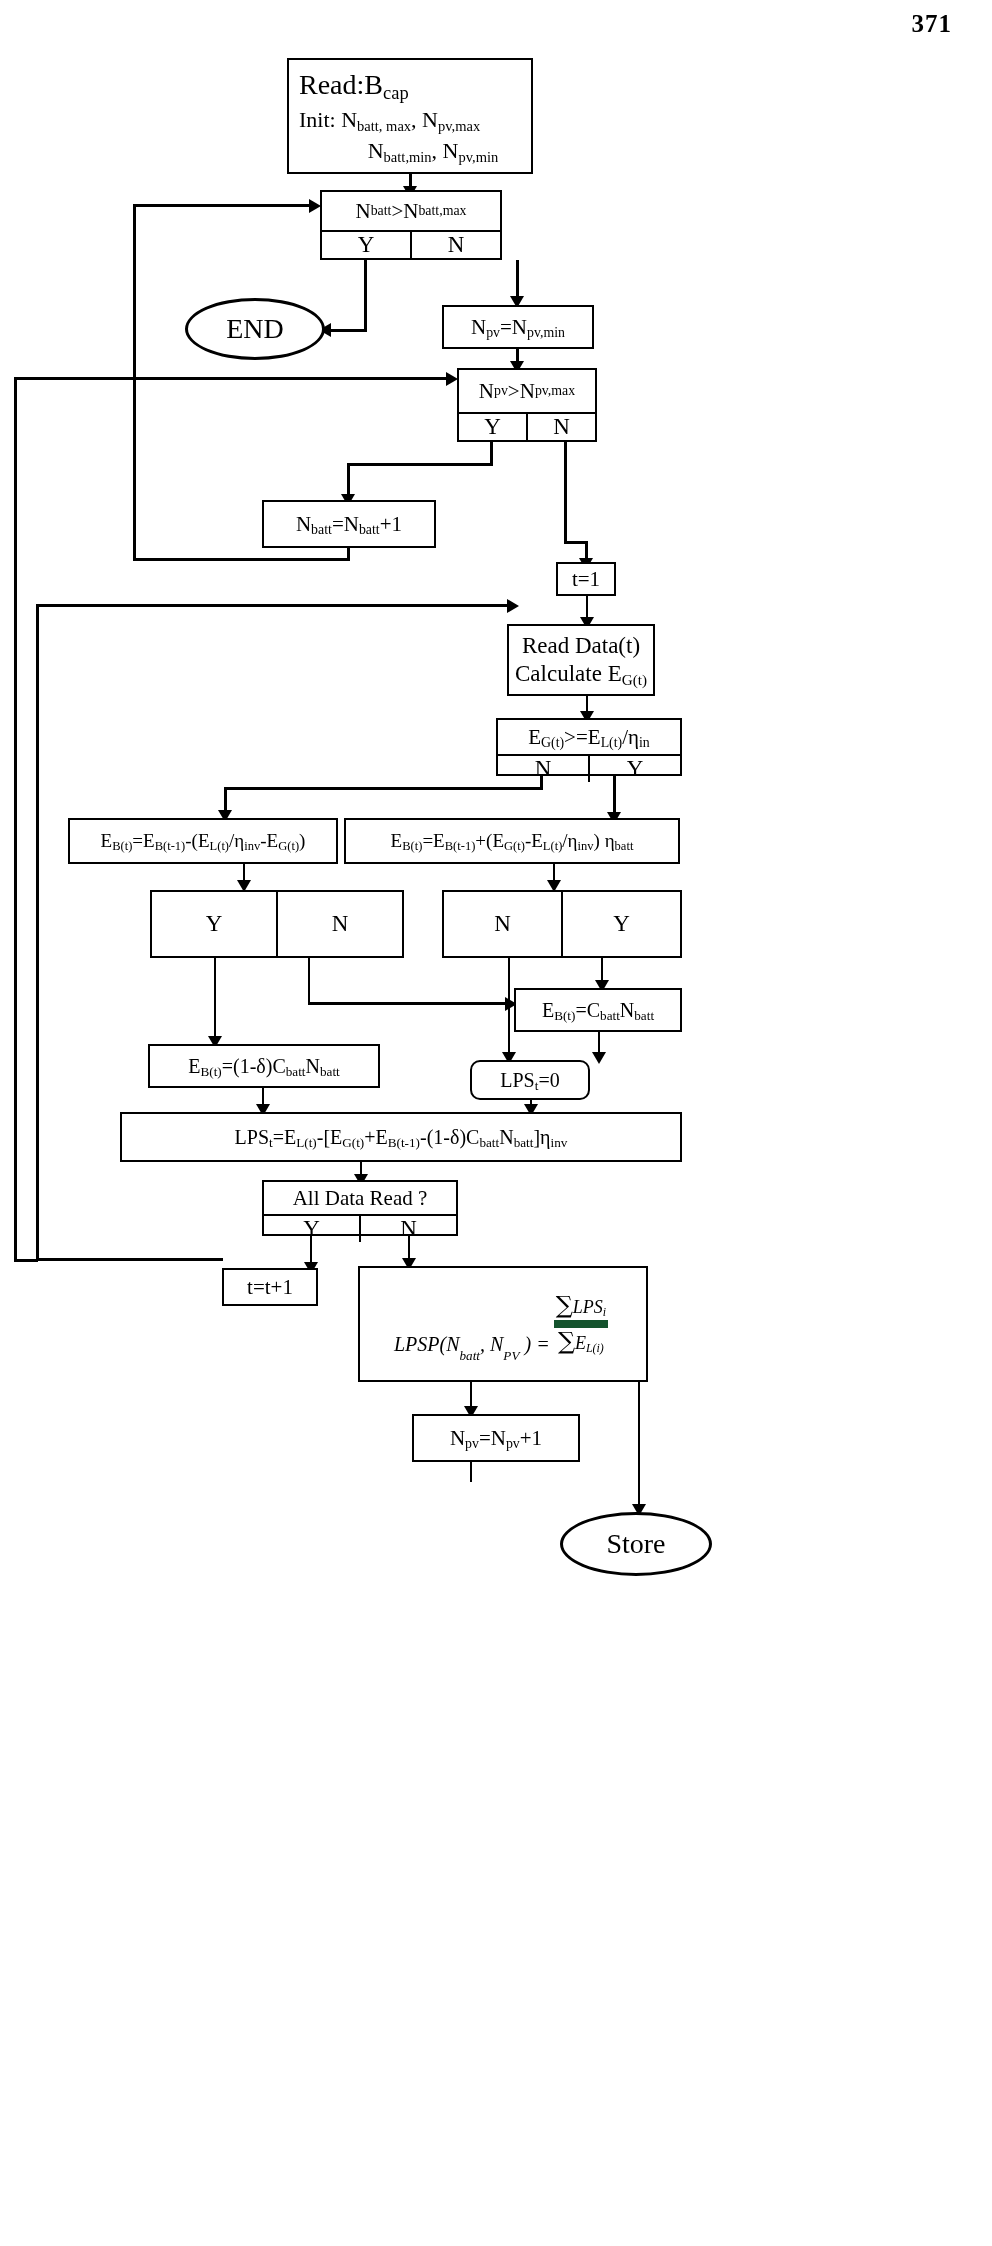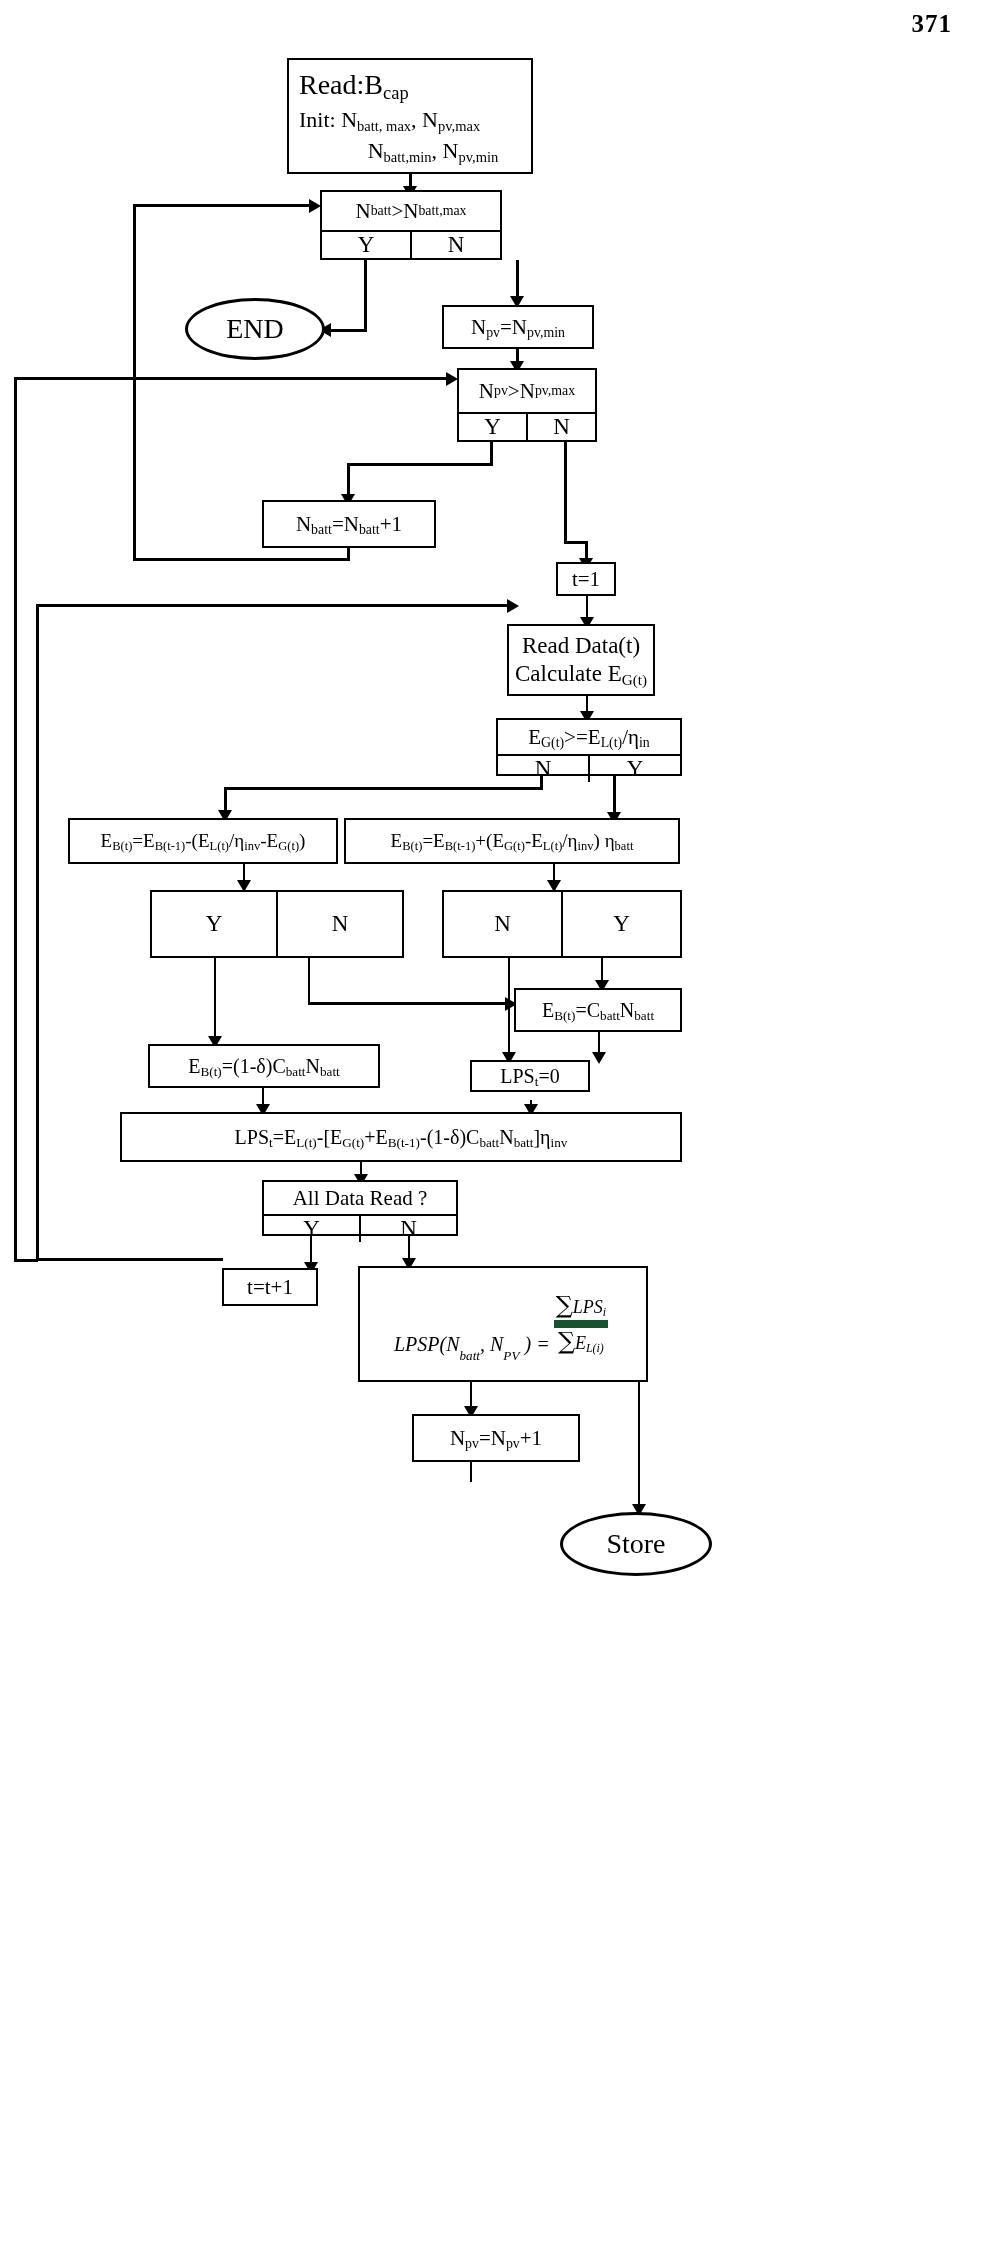--- a/index.html
+++ b/index.html
@@ -240,21 +240,21 @@
 <div class="node thin" style="left:514px;top:988px;width:168px;height:44px;">
   <span class="t20 nw">E<sub>B(t)</sub>=C<sub>batt</sub>N<sub>batt</sub></span>
 </div>
 <div class="ln v2" style="left:598px;top:1032px;height:28px;"></div>
 <div class="arrow ad" style="left:592px;top:1052px;"></div>
 
 <div class="node thin" style="left:148px;top:1044px;width:232px;height:44px;">
   <span class="t20 nw">E<sub>B(t)</sub>=(1-δ)C<sub>batt</sub>N<sub>batt</sub></span>
 </div>
 
-<div class="node thin" style="left:470px;top:1060px;width:120px;height:32px;">
+<div class="node thin" style="left:470px;top:1060px;width:120px;height:40px;border-radius:10px;">
   <span class="t20 nw">LPS<sub>t</sub>=0</span>
 </div>
 
 <div class="ln v2" style="left:262px;top:1088px;height:22px;"></div>
 <div class="arrow ad" style="left:256px;top:1104px;"></div>
 <div class="ln v2" style="left:530px;top:1100px;height:10px;"></div>
 <div class="arrow ad" style="left:524px;top:1104px;"></div>
 
 <div class="node thin" style="left:120px;top:1112px;width:562px;height:50px;">
   <span class="t20 nw">LPS<sub>t</sub>=E<sub>L(t)</sub>-[E<sub>G(t)</sub>+E<sub>B(t-1)</sub>-(1-δ)C<sub>batt</sub>N<sub>batt</sub>]η<sub>inv</sub></span>

